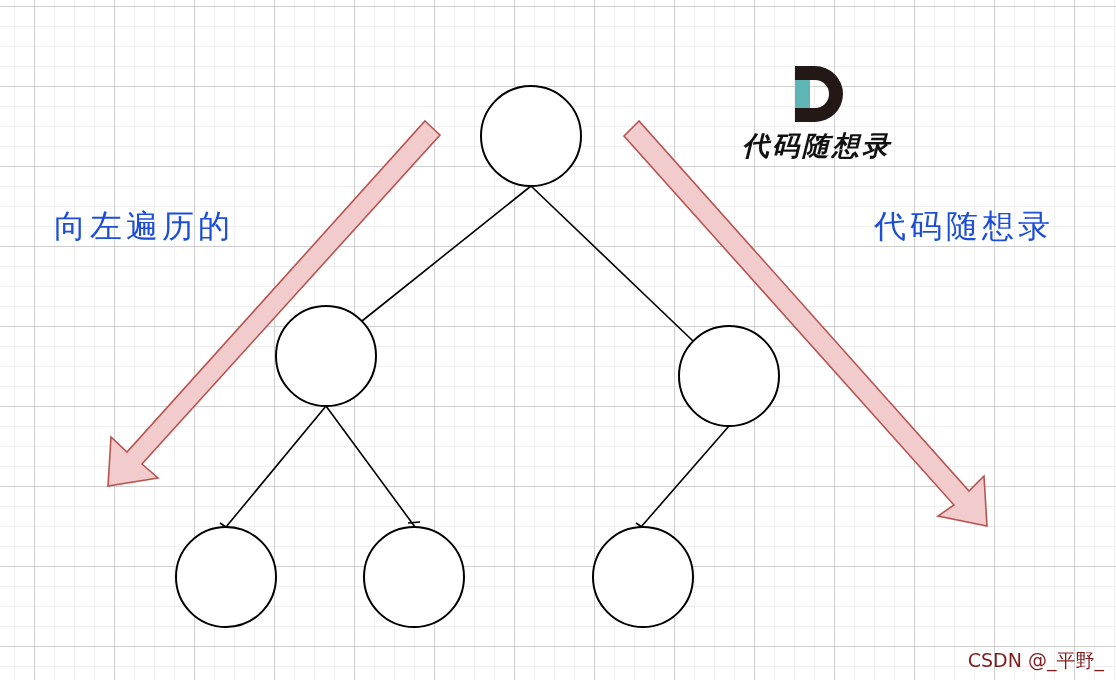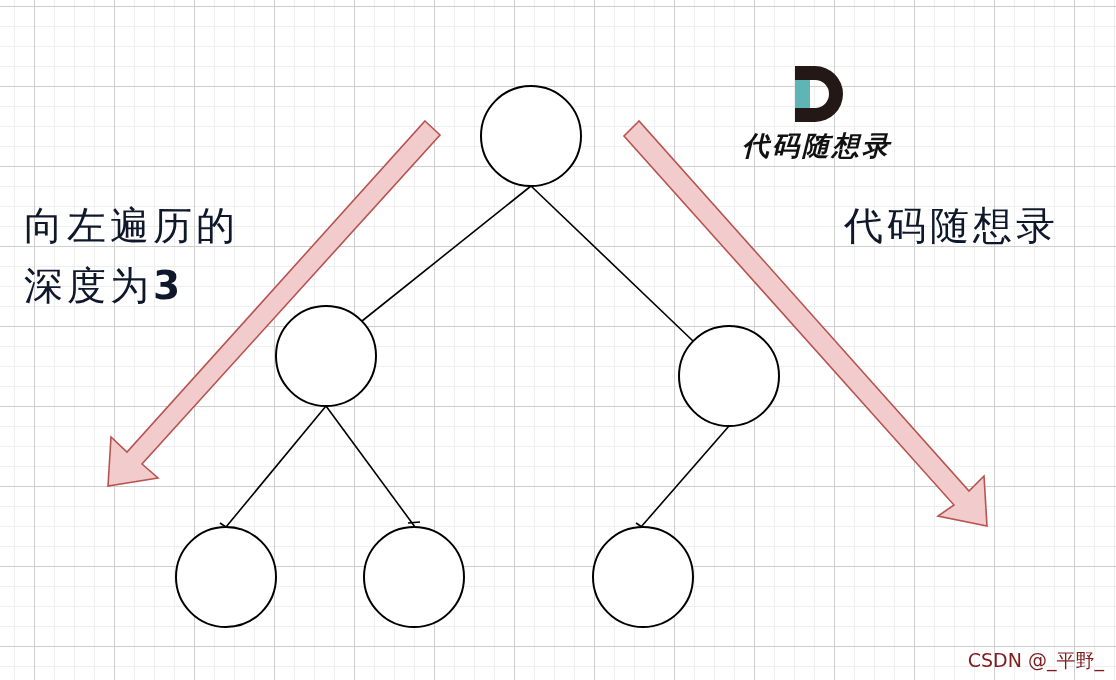--- a/index.html
+++ b/index.html
@@ -10,22 +10,22 @@
       linear-gradient(to right, #cfcfcf 1px, transparent 1px),
       linear-gradient(to bottom, #cfcfcf 1px, transparent 1px),
       linear-gradient(to right, #efefef 1px, transparent 1px),
       linear-gradient(to bottom, #efefef 1px, transparent 1px);
     background-size: 80px 80px, 80px 80px, 20px 20px, 20px 20px;
     background-position: 34px 6px, 34px 6px, 14px 6px, 14px 6px;
     font-family: "DejaVu Serif", serif;
   }
   svg.diagram { position: absolute; left: 0; top: 0; }
   .label {
-    position: absolute; color: #0f172a; font-family: "DejaVu Serif", serif;
-    font-size: 39px; line-height: 60px; letter-spacing: 4px;
+    position: absolute; color: #1d4ed8; font-family: "DejaVu Serif", serif;
+    font-size: 32px; line-height: 60px; text-align: center; letter-spacing: 4px;
   }
   .label .num { font-family: "DejaVu Sans", sans-serif; font-weight: bold; }
   .logo-text {
     position: absolute; left: 726px; top: 128px; width: 182px;
     font-family: "DejaVu Serif", serif; font-weight: bold; font-size: 27px;
     letter-spacing: 3px; color: #111; text-align: center; font-style: italic;
   }
   .watermark {
     position: absolute; right: 12px; bottom: 6px;
     font-family: "DejaVu Sans", sans-serif; font-size: 19px; color: #7f1d1d;
@@ -63,20 +63,19 @@
     <path fill="#231815" d="M795 66 L815 66 A28 28 0 0 1 815 122 L795 122 L795 108 L815 108 A14 14 0 0 0 815 80 L795 80 Z"></path>
     <rect fill="#5fb4b6" x="795" y="80" width="15" height="28"></rect>
     <rect fill="#231815" x="810" y="80" width="0" height="28"></rect>
   </g>
 </svg>
 
 <div class="logo-text">代码随想录</div>
 
 <div class="label" style="left:24px; top:196px; width:240px;">
   <div>向左遍历的</div>
-  <div><span>深度为</span><span class="num">3</span></div>
 </div>
 
 <div class="label" style="left:844px; top:196px; width:240px;">
   <div>代码随想录</div>
 </div>
 
 <div class="watermark">CSDN @_平野_</div>
 
 </body></html>

